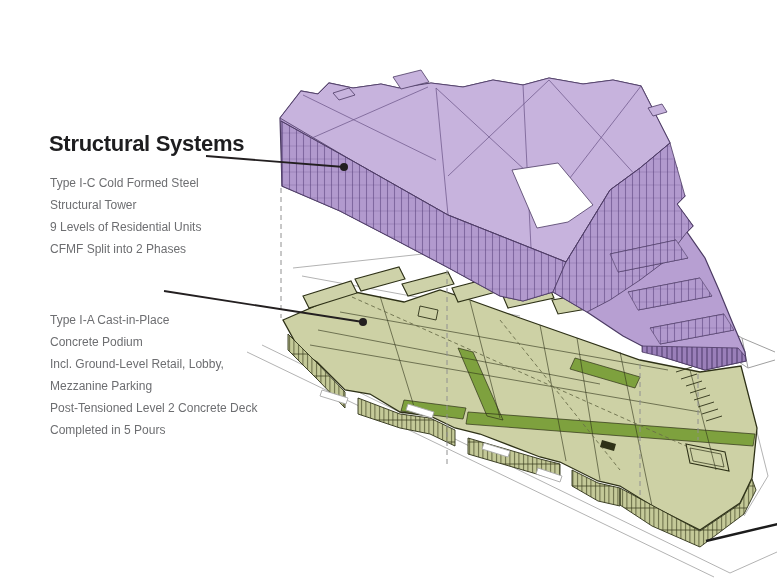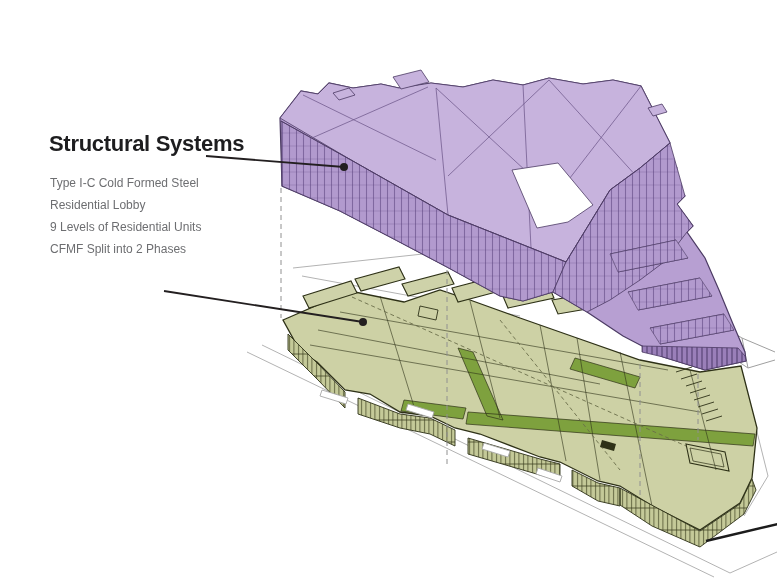--- a/index.html
+++ b/index.html
@@ -87,20 +87,28 @@
       <line x1="164" y1="291" x2="363" y2="322" stroke-width="1.8" stroke="#231f20"></line>
       <circle cx="363" cy="322" r="4" fill="#231f20"></circle>
     </g>
   </svg>
 
   <div class="annotations">
     <div class="title">Structural Systems</div>
 
     <div class="note-block note-tower">
       <div>Type I-C Cold Formed Steel</div>
-      <div>Residential Lobby</div>
+      <div>Structural Tower</div>
       <div>9 Levels of Residential Units</div>
       <div>CFMF Split into 2 Phases</div>
     </div>
 
+    <div class="note-block note-podium">
+      <div>Type I-A Cast-in-Place</div>
+      <div>Concrete Podium</div>
+      <div>Incl. Ground-Level Retail, Lobby,</div>
+      <div>Mezzanine Parking</div>
+      <div>Post-Tensioned Level 2 Concrete Deck</div>
+      <div>Completed in 5 Pours</div>
+    </div>
   </div>
 
 </div>
 
 </body></html>

